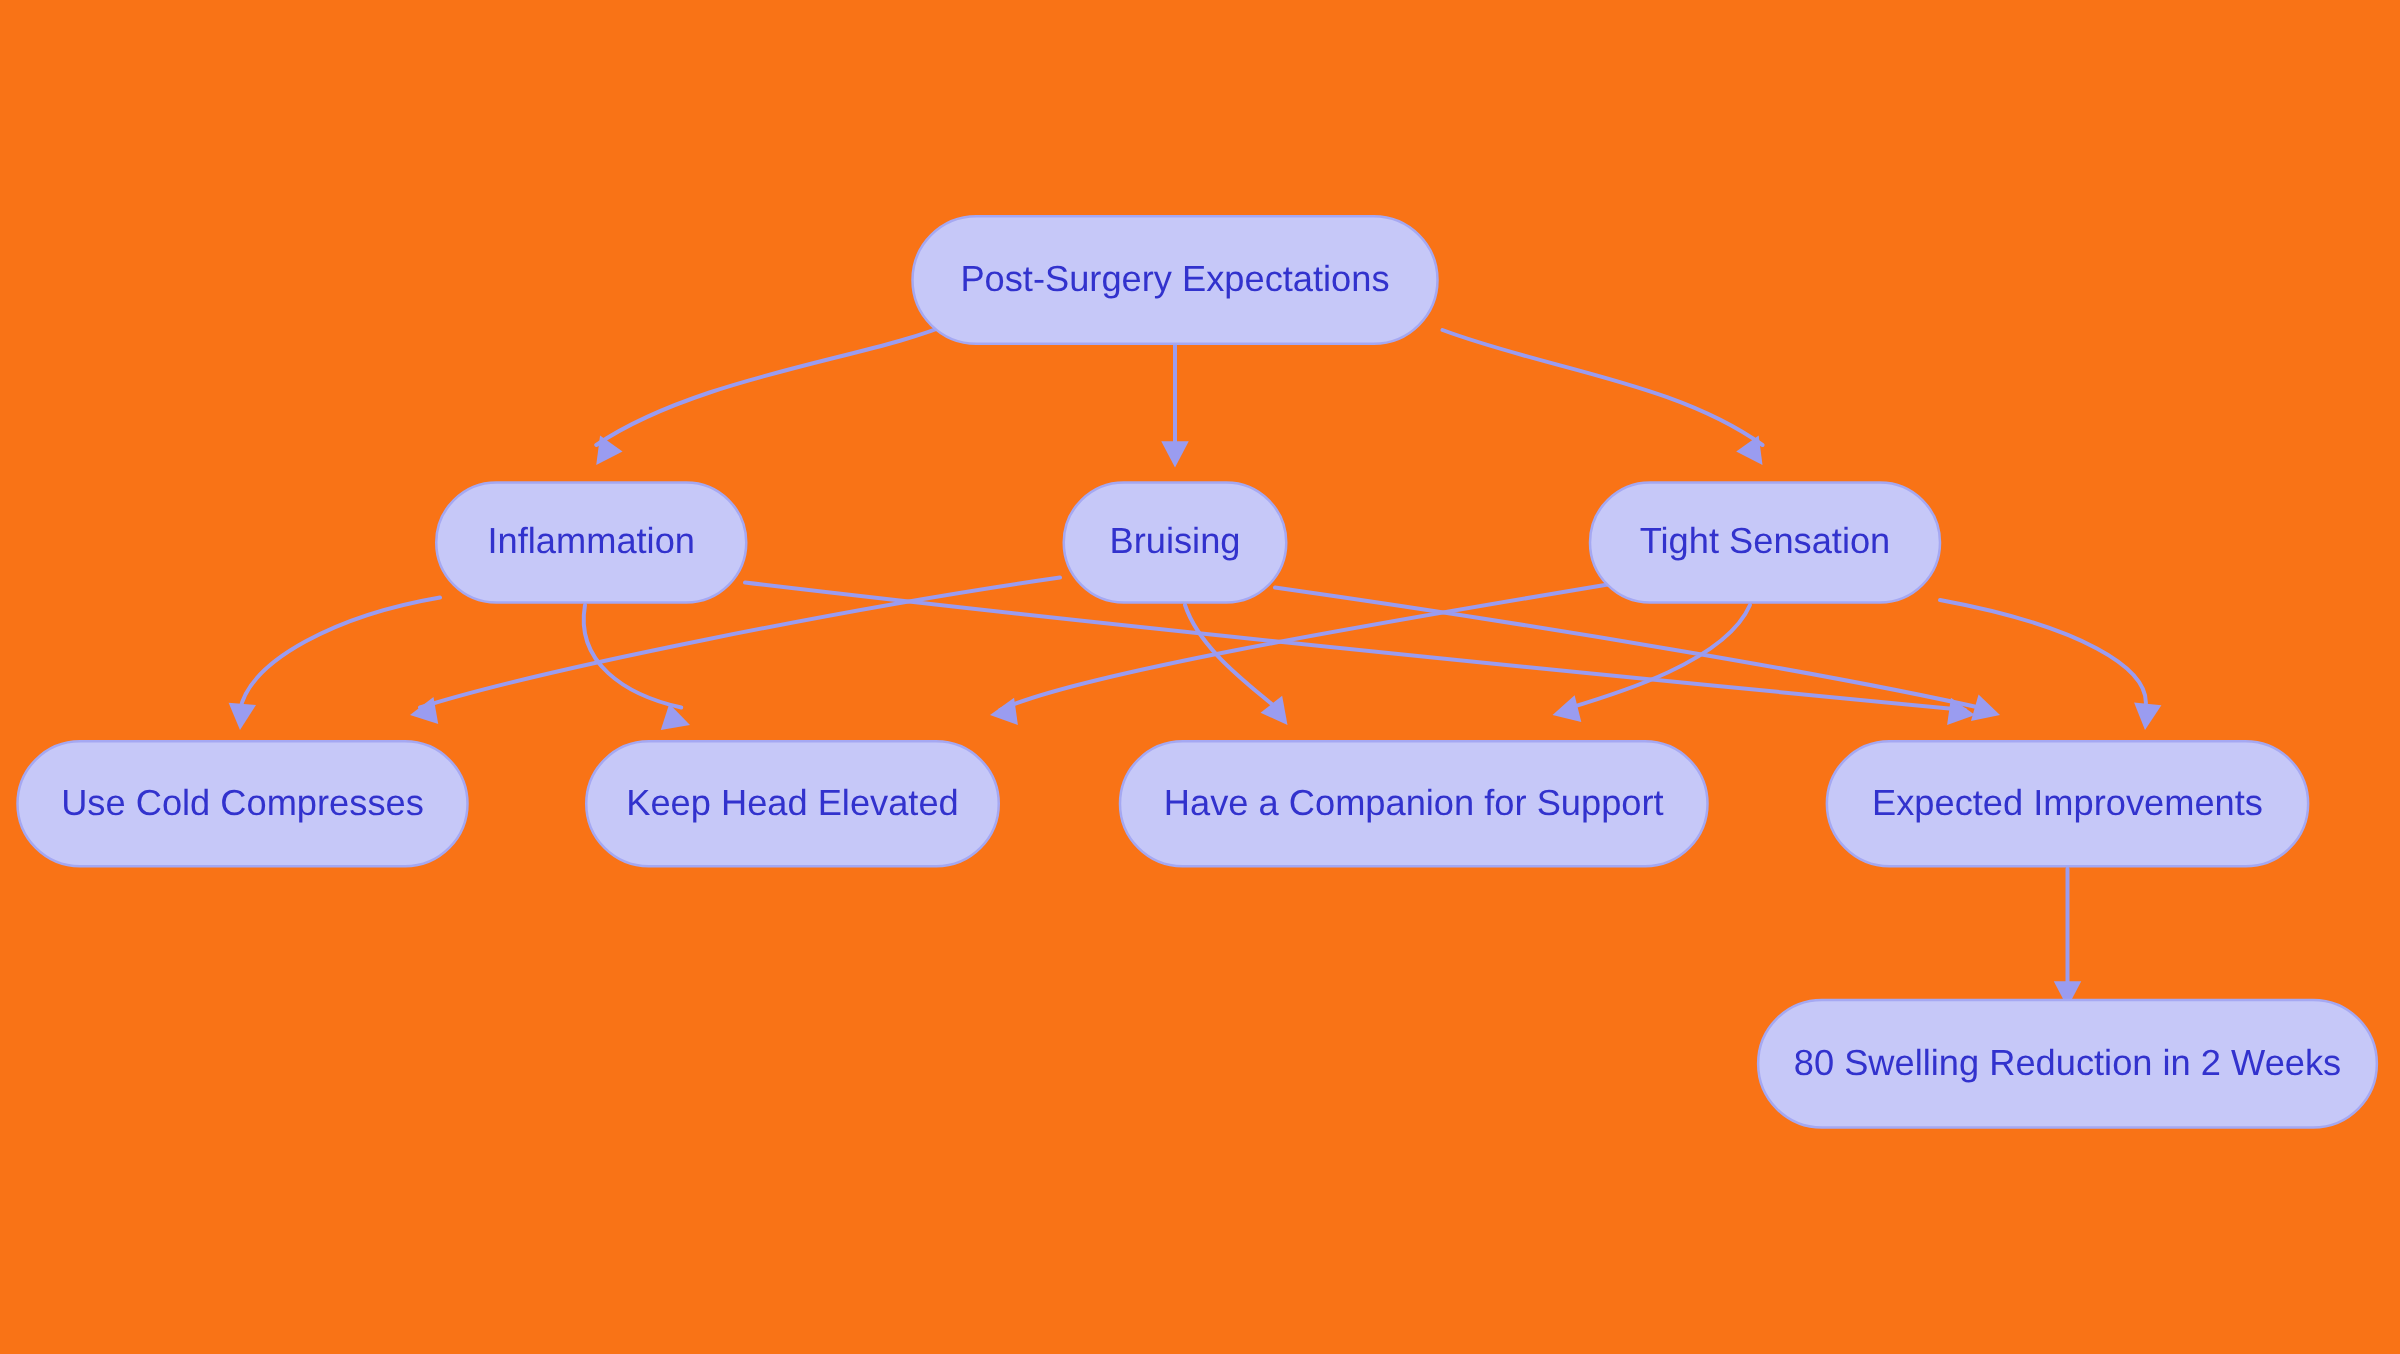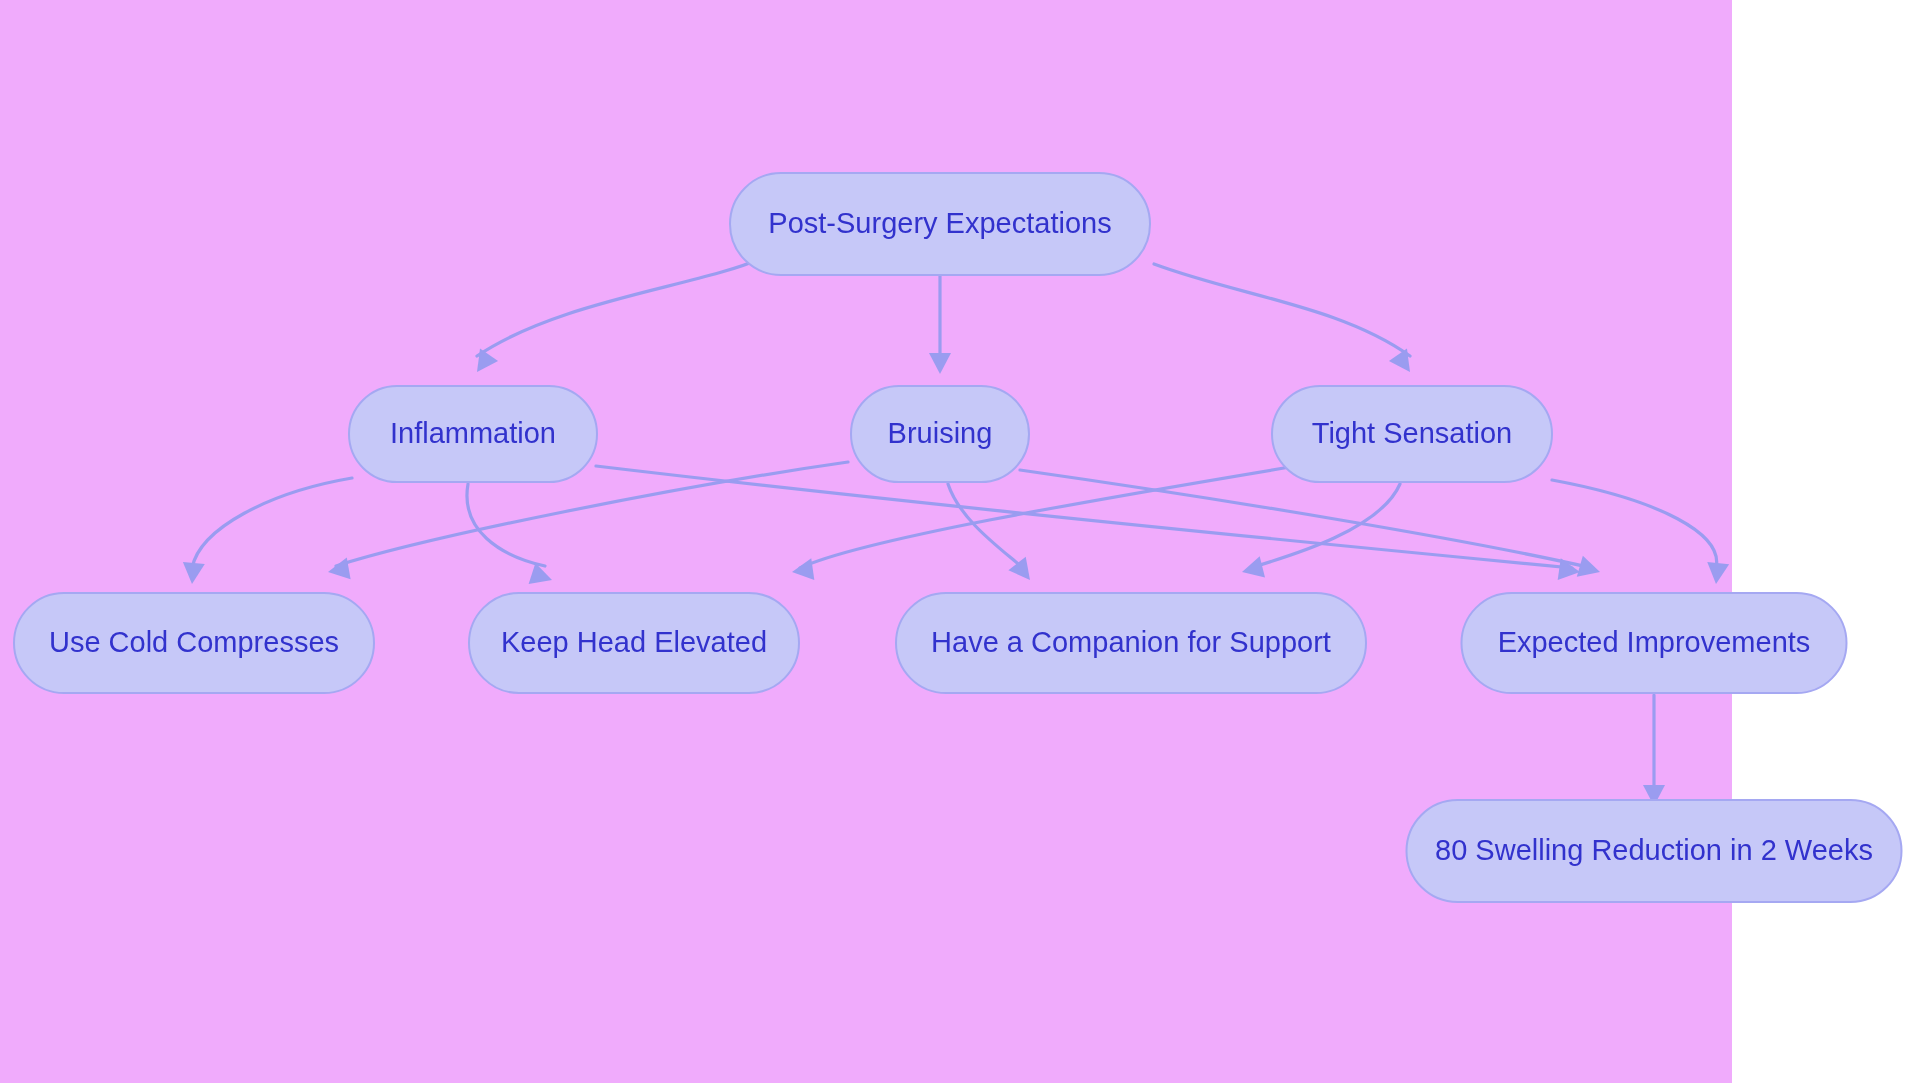--- a/index.html
+++ b/index.html
@@ -9,23 +9,23 @@
     background: #ffffff;
   }
   body {
     width: 1920px;
     height: 1083px;
     overflow: hidden;
     font-family: "Liberation Sans", sans-serif;
   }
   #flow-canvas {
     position: relative;
-    width: 1732px;
+    width: 1920px;
     height: 1083px;
-    background: #f0abfc;
+    background: #f97316;
   }
   svg#flow-svg {
     position: absolute;
     top: 0;
     left: 0;
     width: 1920px;
     height: 1083px;
     display: block;
   }
   .node-shape {

